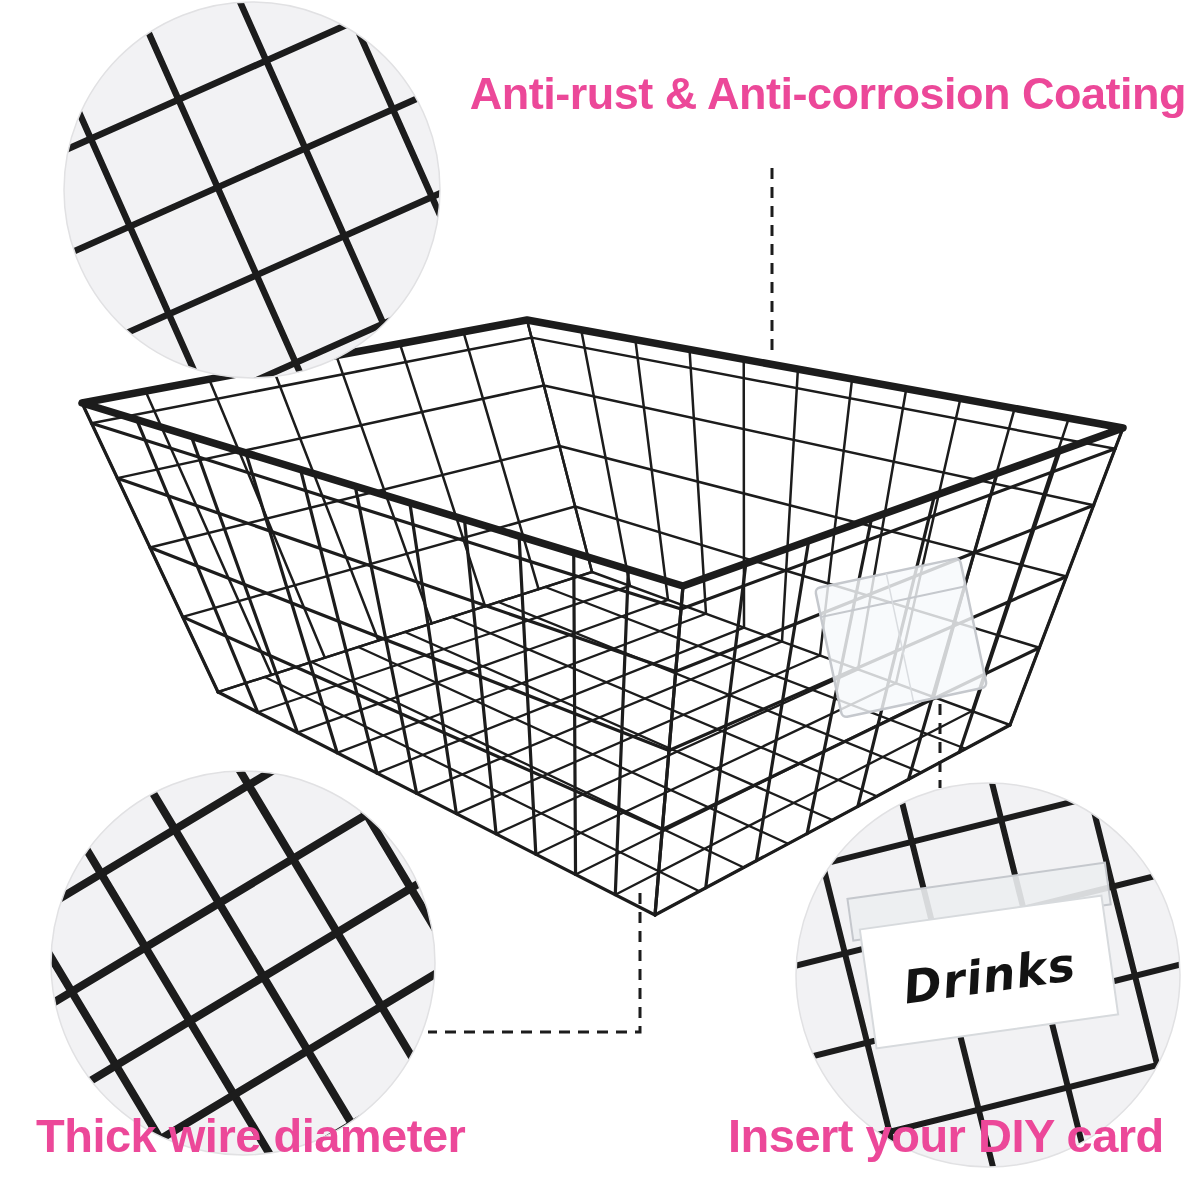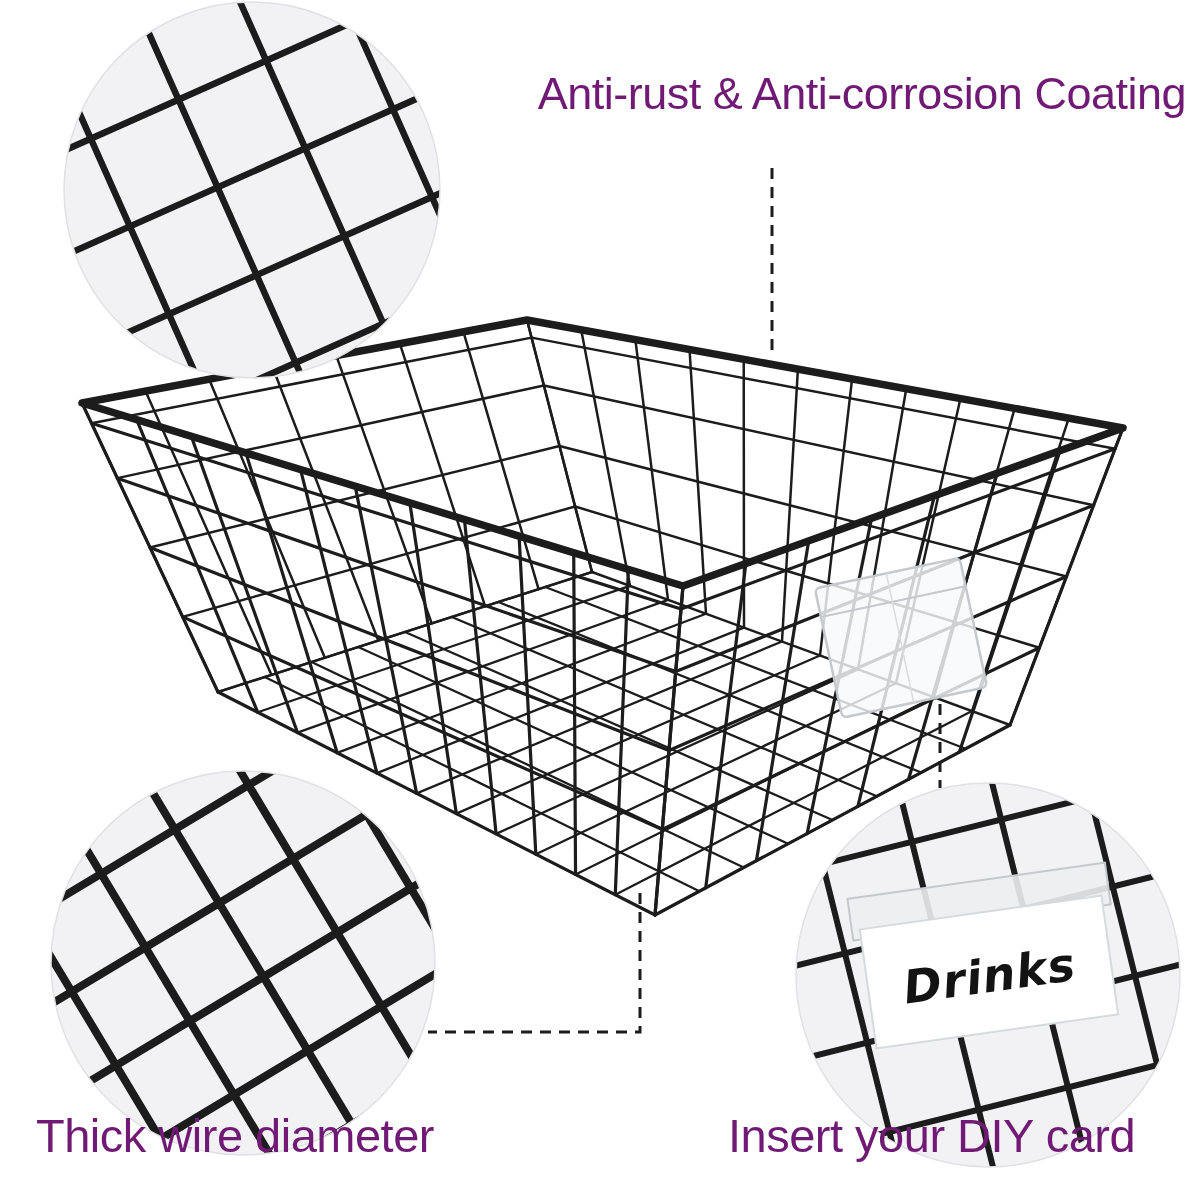--- a/index.html
+++ b/index.html
@@ -1,19 +1,19 @@
 <!DOCTYPE html>
 <html><head>
 <meta charset="utf-8">
 <style>
   html,body{margin:0;padding:0;background:#ffffff;}
   #canvas{position:relative;width:1200px;height:1200px;background:#ffffff;overflow:hidden;
           font-family:"Liberation Sans",sans-serif;}
   #scene{position:absolute;left:0;top:0;}
-  .caption{position:absolute;font-weight:400;color:#701a75;white-space:nowrap;letter-spacing:-0.5px;}
+  .caption{position:absolute;font-weight:700;color:#ec4899;white-space:nowrap;letter-spacing:-0.5px;}
   .title{top:68px;right:14px;font-size:45px;}
   .cap-left{left:36px;top:1108px;font-size:47px;}
   .cap-right{left:728px;top:1108px;font-size:47px;}
   .dash{fill:none;stroke:#1c1c1c;stroke-width:3;stroke-dasharray:11 8;}
   .inset-ring{fill:none;stroke:#e1e1e3;stroke-width:1.5;}
   .inset-bg{fill:#f2f2f4;}
   .card-text{font-family:"DejaVu Sans",sans-serif;font-weight:700;font-style:italic;
              font-size:46px;fill:#131313;letter-spacing:1px;}
 </style>
 </head>

